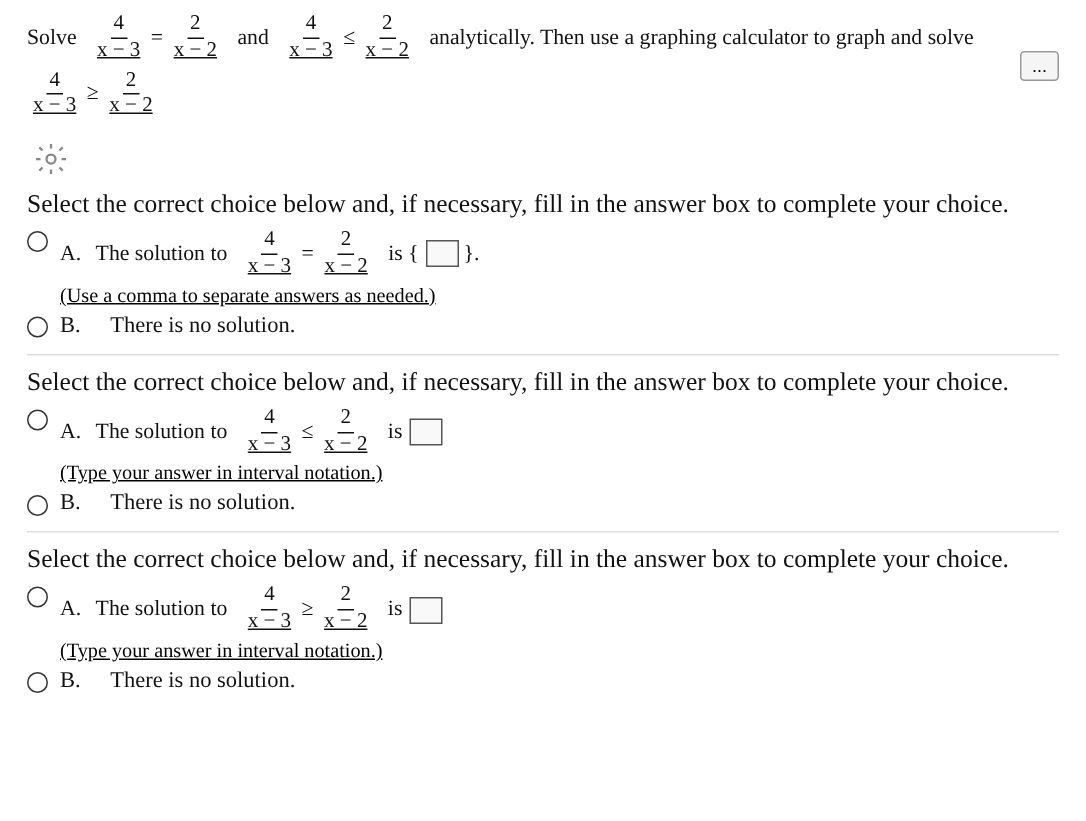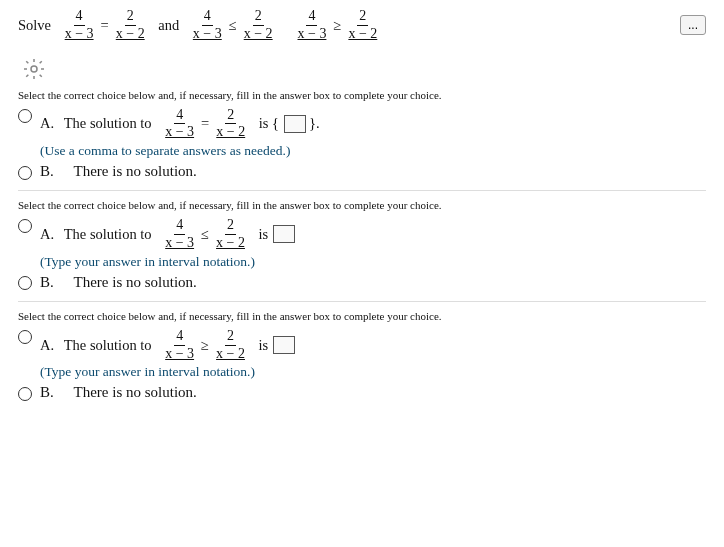--- a/index.html
+++ b/index.html
@@ -62,21 +62,21 @@
       align-items: center;
       justify-content: center;
       margin-bottom: 4px;
     }
 
     .section {
       margin-bottom: 10px;
     }
 
     .select-text {
-      font-size: 11px;
+      font-size: 17px;
       margin-bottom: 6px;
     }
 
     .choice-row {
       display: flex;
       align-items: flex-start;
       margin-bottom: 4px;
       gap: 8px;
     }
 
@@ -105,22 +105,23 @@
       width: 22px;
       height: 18px;
       border: 1px solid #555;
       background: #f9f9f9;
       vertical-align: middle;
       margin-left: 2px;
     }
 
     .sub-note {
       font-size: 13.5px;
-      color: #0c4a6e;
+      color: #000000;
       margin-top: 2px;
+      text-decoration: underline;
     }
 
     .inline-math {
       display: inline-flex;
       align-items: center;
       gap: 3px;
     }
 
     .divider {
       border: none;
@@ -157,20 +158,21 @@
     <span class="frac">
       <span class="num">4</span>
       <span class="den">x − 3</span>
     </span>
     <span>≤</span>
     <span class="frac">
       <span class="num">2</span>
       <span class="den">x − 2</span>
     </span>
     &nbsp;
+    <span>analytically. Then use a graphing calculator to graph and solve</span>
     &nbsp;
     <span class="frac">
       <span class="num">4</span>
       <span class="den">x − 3</span>
     </span>
     <span>≥</span>
     <span class="frac">
       <span class="num">2</span>
       <span class="den">x − 2</span>
     </span>

